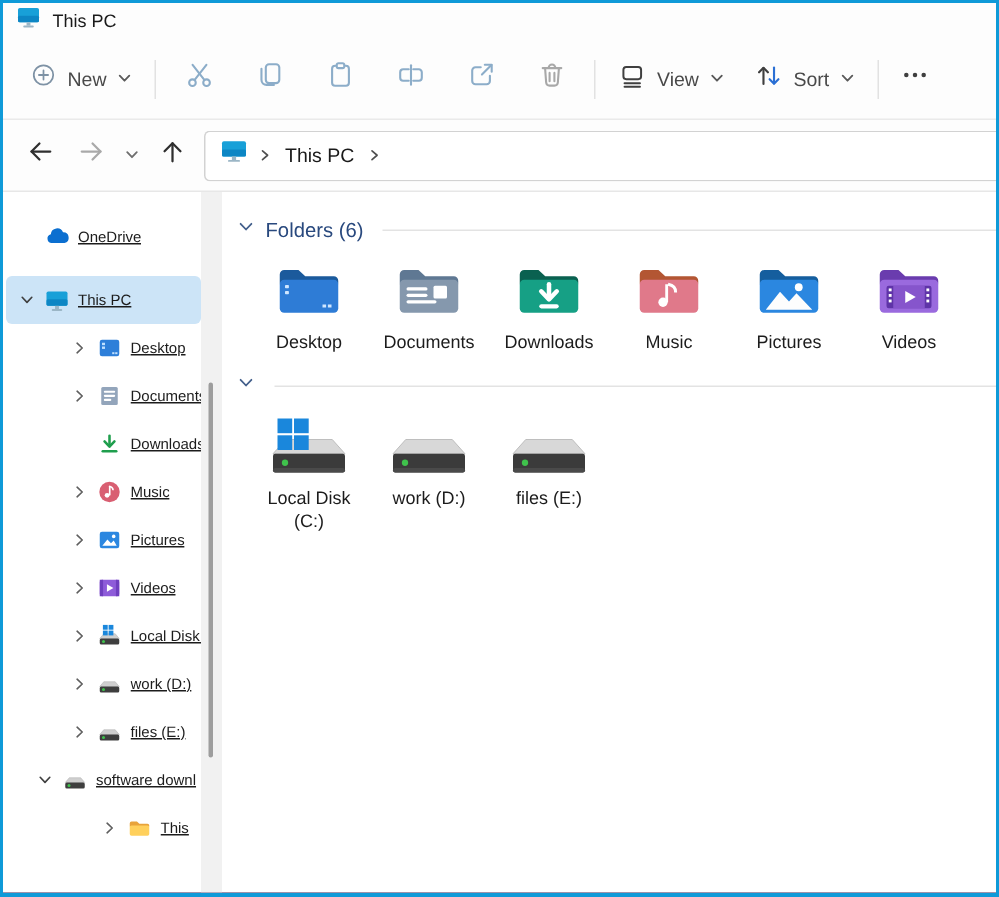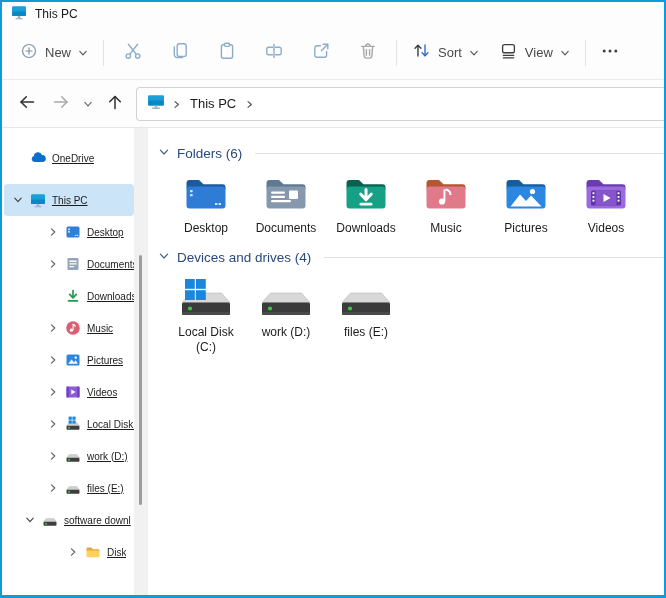--- a/index.html
+++ b/index.html
@@ -133,45 +133,45 @@
               <path d="M7.8 5.2 a2.2 2.2 0 0 1 4.4 0"></path>
               <path d="M5.4 5.6 l.7 9.4 a2.3 2.3 0 0 0 2.3 2.1 h3.2 a2.3 2.3 0 0 0 2.3 -2.1 l.7 -9.4"></path>
               <path d="M8.4 8.6 v5.6"></path>
               <path d="M11.6 8.6 v5.6"></path>
             </g>
           </svg></span>
     </div>
     <div class="tdivider"></div>
     <div class="tbtn">
       <span><svg width="19" height="19" viewBox="0 0 20 20">
+            <g stroke="#3f3f3f" stroke-width="1.4" fill="none" stroke-linecap="round">
+              <rect x="3.8" y="3.8" width="12.4" height="8.6" rx="2"></rect>
+              <path d="M4.6 15.2 h10.8"></path>
+              <path d="M4.6 17.7 h10.8"></path>
+            </g>
+          </svg></span>
+      <span class="tlabel">View</span>
+      <span><svg width="10" height="10" viewBox="0 0 10 10">
+            <path d="M1.8 3.4 5 6.8 8.2 3.4" fill="none" stroke="#5a5a5a" stroke-width="1.2" stroke-linecap="round" stroke-linejoin="round"></path>
+          </svg></span>
+    </div>
+    <div class="tbtn">
+      <span><svg width="19" height="19" viewBox="0 0 20 20">
             <g fill="none" stroke-linecap="round" stroke-linejoin="round" stroke-width="1.5">
               <g stroke="#3f3f3f">
                 <path d="M6.3 15.8 V4.6"></path>
                 <path d="M3.2 7.6 6.3 4.4 9.4 7.6"></path>
               </g>
               <g stroke="#2a6fd4">
                 <path d="M13.7 4.2 V15.4"></path>
                 <path d="M10.6 12.4 13.7 15.6 16.8 12.4"></path>
               </g>
             </g>
           </svg></span>
       <span class="tlabel">Sort</span>
-      <span><svg width="10" height="10" viewBox="0 0 10 10">
-            <path d="M1.8 3.4 5 6.8 8.2 3.4" fill="none" stroke="#5a5a5a" stroke-width="1.2" stroke-linecap="round" stroke-linejoin="round"></path>
-          </svg></span>
-    </div>
-    <div class="tbtn">
-      <span><svg width="19" height="19" viewBox="0 0 20 20">
-            <g stroke="#3f3f3f" stroke-width="1.4" fill="none" stroke-linecap="round">
-              <rect x="3.8" y="3.8" width="12.4" height="8.6" rx="2"></rect>
-              <path d="M4.6 15.2 h10.8"></path>
-              <path d="M4.6 17.7 h10.8"></path>
-            </g>
-          </svg></span>
-      <span class="tlabel">View</span>
       <span><svg width="10" height="10" viewBox="0 0 10 10">
             <path d="M1.8 3.4 5 6.8 8.2 3.4" fill="none" stroke="#5a5a5a" stroke-width="1.2" stroke-linecap="round" stroke-linejoin="round"></path>
           </svg></span>
     </div>
     <div class="tdivider"></div>
     <div class="morebtn">
       <span><svg width="20" height="20" viewBox="0 0 20 20">
             <g fill="#3f3f3f">
               <circle cx="4.2" cy="10" r="1.5"></circle>
               <circle cx="10" cy="10" r="1.5"></circle>
@@ -432,21 +432,21 @@
             <svg width="10" height="10" viewBox="0 0 10 10">
               <path d="M3.4 1.8 6.8 5 3.4 8.2" fill="none" stroke="#5f5f5f" stroke-width="1.1" stroke-linecap="round" stroke-linejoin="round"></path>
             </svg>
           </span>
         <span class="sicon">
             <svg width="16" height="16" viewBox="0 0 16 16">
               <path d="M1.5 4.8 a1.2 1.2 0 0 1 1.2 -1.2 h3.6 l1.6 1.6 h5.4 a1.2 1.2 0 0 1 1.2 1.2 v0.8 H1.5 z" fill="#e8a33b"></path>
               <rect x="1.5" y="6.4" width="13" height="6.8" rx="1.2" fill="#ffd05c"></rect>
             </svg>
           </span>
-        <span class="slabel">Disk</span>
+        <span class="slabel">This</span>
       </div>
 
       <div class="sgutter">
         <div class="sthumb"></div>
       </div>
     </div>
 
     <div class="main">
 
       <div class="sechead">
@@ -541,21 +541,20 @@
               </svg>
           </span>
           <span class="tilabel">Videos</span>
         </div>
       </div>
 
       <div class="sechead">
         <span><svg width="12" height="12" viewBox="0 0 12 12">
               <path d="M2.4 4.2 6 8 9.6 4.2" fill="none" stroke="#44608c" stroke-width="1.2" stroke-linecap="round" stroke-linejoin="round"></path>
             </svg></span>
-        <span class="sectitle">Devices and drives (4)</span>
         <span class="secline"></span>
       </div>
       <div class="tiles">
 
         <div class="tile">
           <span class="ticon">
             <svg width="56" height="44" viewBox="0 0 56 44">
                 <path d="M12.5 15 h31 l8.5 9.5 H4 z" fill="#d8d8d8" stroke="#b9b9b9" stroke-width="0.6"></path>
                 <rect x="4" y="24.5" width="48" height="12.5" rx="1.5" fill="#3b3b3b"></rect>
                 <rect x="4" y="34" width="48" height="3" rx="1.5" fill="#4a4a4a"></rect>

